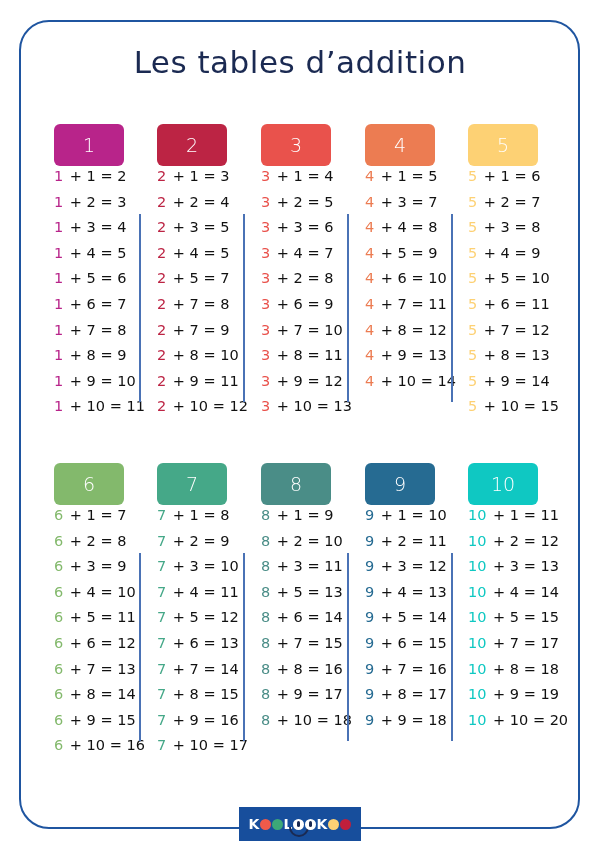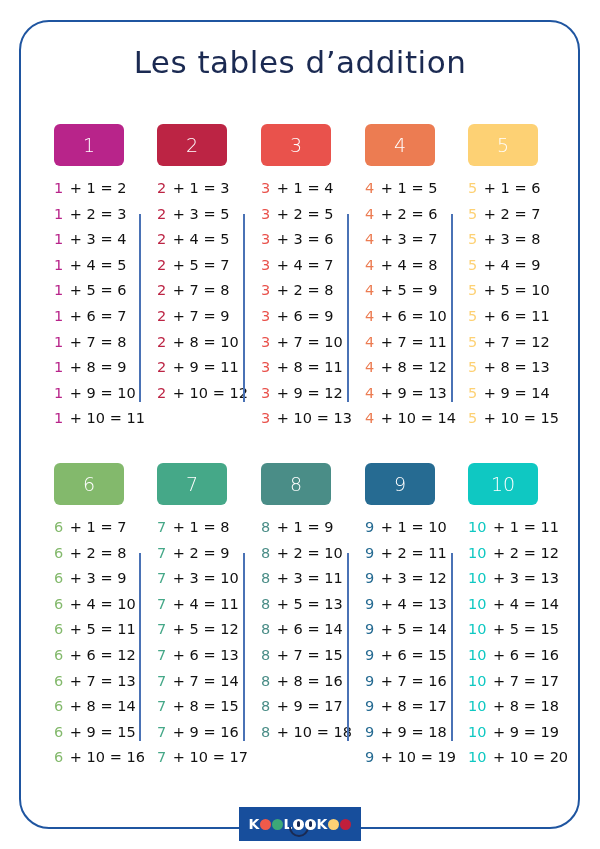--- a/index.html
+++ b/index.html
@@ -12,21 +12,21 @@
     position: absolute; left: 0; top: 44px; width: 600px; text-align: center;
     font-family: "DejaVu Sans", sans-serif; font-size: 31px; color: #1b2a52;
     letter-spacing: 0.5px; font-weight: normal;
   }
   .col { position: absolute; width: 100px; }
   .badge {
     position: absolute; left: 0; top: 0; width: 70px; height: 42px; border-radius: 6px;
     color: #ffffff; font-family: "DejaVu Sans", sans-serif; font-size: 19px; font-weight: 300;
     display: flex; align-items: center; justify-content: center;
   }
-  .rows { position: absolute; left: 0; top: 52px; }
+  .rows { position: absolute; left: 0; top: 40px; }
   .row {
     height: 25.6px; line-height: 25.6px; white-space: nowrap;
     font-family: "DejaVu Sans", sans-serif; font-size: 14.5px; color: #111111;
   }
   .row .lead { margin-right: 2px; }
   .divider {
     position: absolute; width: 2px; background: #4a72b5;
   }
   .footer-logo {
     position: absolute; left: 239px; top: 807px; width: 122px; height: 34px;
@@ -62,20 +62,21 @@
         <div class="row"><span class="lead" style="color: rgb(184, 36, 138);">1</span><span> + 7 = 8</span></div>
         <div class="row"><span class="lead" style="color: rgb(184, 36, 138);">1</span><span> + 8 = 9</span></div>
         <div class="row"><span class="lead" style="color: rgb(184, 36, 138);">1</span><span> + 9 = 10</span></div>
         <div class="row"><span class="lead" style="color: rgb(184, 36, 138);">1</span><span> + 10 = 11</span></div>
       </div>
     </div>
     <div class="col" style="left: 157px; top: 124px;">
       <div class="badge" style="background: rgb(188, 36, 68);">2</div>
       <div class="rows">
         <div class="row"><span class="lead" style="color: rgb(188, 36, 68);">2</span><span> + 1 = 3</span></div>
+        <div class="row"><span class="lead" style="color: rgb(188, 36, 68);">2</span><span> + 2 = 4</span></div>
         <div class="row"><span class="lead" style="color: rgb(188, 36, 68);">2</span><span> + 3 = 5</span></div>
         <div class="row"><span class="lead" style="color: rgb(188, 36, 68);">2</span><span> + 4 = 5</span></div>
         <div class="row"><span class="lead" style="color: rgb(188, 36, 68);">2</span><span> + 5 = 7</span></div>
         <div class="row"><span class="lead" style="color: rgb(188, 36, 68);">2</span><span> + 7 = 8</span></div>
         <div class="row"><span class="lead" style="color: rgb(188, 36, 68);">2</span><span> + 7 = 9</span></div>
         <div class="row"><span class="lead" style="color: rgb(188, 36, 68);">2</span><span> + 8 = 10</span></div>
         <div class="row"><span class="lead" style="color: rgb(188, 36, 68);">2</span><span> + 9 = 11</span></div>
         <div class="row"><span class="lead" style="color: rgb(188, 36, 68);">2</span><span> + 10 = 12</span></div>
       </div>
     </div>
@@ -91,21 +92,20 @@
         <div class="row"><span class="lead" style="color: rgb(233, 82, 76);">3</span><span> + 7 = 10</span></div>
         <div class="row"><span class="lead" style="color: rgb(233, 82, 76);">3</span><span> + 8 = 11</span></div>
         <div class="row"><span class="lead" style="color: rgb(233, 82, 76);">3</span><span> + 9 = 12</span></div>
         <div class="row"><span class="lead" style="color: rgb(233, 82, 76);">3</span><span> + 10 = 13</span></div>
       </div>
     </div>
     <div class="col" style="left: 365px; top: 124px;">
       <div class="badge" style="background: rgb(236, 124, 82);">4</div>
       <div class="rows">
         <div class="row"><span class="lead" style="color: rgb(236, 124, 82);">4</span><span> + 1 = 5</span></div>
-        <div class="row"><span class="lead" style="color: rgb(236, 124, 82);">4</span><span> + 2 = 6</span></div>
         <div class="row"><span class="lead" style="color: rgb(236, 124, 82);">4</span><span> + 3 = 7</span></div>
         <div class="row"><span class="lead" style="color: rgb(236, 124, 82);">4</span><span> + 4 = 8</span></div>
         <div class="row"><span class="lead" style="color: rgb(236, 124, 82);">4</span><span> + 5 = 9</span></div>
         <div class="row"><span class="lead" style="color: rgb(236, 124, 82);">4</span><span> + 6 = 10</span></div>
         <div class="row"><span class="lead" style="color: rgb(236, 124, 82);">4</span><span> + 7 = 11</span></div>
         <div class="row"><span class="lead" style="color: rgb(236, 124, 82);">4</span><span> + 8 = 12</span></div>
         <div class="row"><span class="lead" style="color: rgb(236, 124, 82);">4</span><span> + 9 = 13</span></div>
         <div class="row"><span class="lead" style="color: rgb(236, 124, 82);">4</span><span> + 10 = 14</span></div>
       </div>
     </div>
@@ -173,32 +173,30 @@
       <div class="rows">
         <div class="row"><span class="lead" style="color: rgb(38, 107, 146);">9</span><span> + 1 = 10</span></div>
         <div class="row"><span class="lead" style="color: rgb(38, 107, 146);">9</span><span> + 2 = 11</span></div>
         <div class="row"><span class="lead" style="color: rgb(38, 107, 146);">9</span><span> + 3 = 12</span></div>
         <div class="row"><span class="lead" style="color: rgb(38, 107, 146);">9</span><span> + 4 = 13</span></div>
         <div class="row"><span class="lead" style="color: rgb(38, 107, 146);">9</span><span> + 5 = 14</span></div>
         <div class="row"><span class="lead" style="color: rgb(38, 107, 146);">9</span><span> + 6 = 15</span></div>
         <div class="row"><span class="lead" style="color: rgb(38, 107, 146);">9</span><span> + 7 = 16</span></div>
         <div class="row"><span class="lead" style="color: rgb(38, 107, 146);">9</span><span> + 8 = 17</span></div>
         <div class="row"><span class="lead" style="color: rgb(38, 107, 146);">9</span><span> + 9 = 18</span></div>
-        <div class="row"><span class="lead" style="color: rgb(38, 107, 146);">9</span><span> + 10 = 19</span></div>
       </div>
     </div>
     <div class="col" style="left: 468px; top: 463px;">
       <div class="badge" style="background: rgb(15, 200, 194);">10</div>
       <div class="rows">
         <div class="row"><span class="lead" style="color: rgb(15, 200, 194);">10</span><span> + 1 = 11</span></div>
         <div class="row"><span class="lead" style="color: rgb(15, 200, 194);">10</span><span> + 2 = 12</span></div>
         <div class="row"><span class="lead" style="color: rgb(15, 200, 194);">10</span><span> + 3 = 13</span></div>
         <div class="row"><span class="lead" style="color: rgb(15, 200, 194);">10</span><span> + 4 = 14</span></div>
         <div class="row"><span class="lead" style="color: rgb(15, 200, 194);">10</span><span> + 5 = 15</span></div>
-        <div class="row"><span class="lead" style="color: rgb(15, 200, 194);">10</span><span> + 6 = 16</span></div>
         <div class="row"><span class="lead" style="color: rgb(15, 200, 194);">10</span><span> + 7 = 17</span></div>
         <div class="row"><span class="lead" style="color: rgb(15, 200, 194);">10</span><span> + 8 = 18</span></div>
         <div class="row"><span class="lead" style="color: rgb(15, 200, 194);">10</span><span> + 9 = 19</span></div>
         <div class="row"><span class="lead" style="color: rgb(15, 200, 194);">10</span><span> + 10 = 20</span></div>
       </div>
     </div>
     <div class="divider" style="left: 139px; top: 214px; height: 188px; background: rgb(74, 114, 181);"></div>
     <div class="divider" style="left: 243px; top: 214px; height: 188px; background: rgb(74, 114, 181);"></div>
     <div class="divider" style="left: 347px; top: 214px; height: 188px; background: rgb(74, 114, 181);"></div>
     <div class="divider" style="left: 451px; top: 214px; height: 188px; background: rgb(74, 114, 181);"></div>

